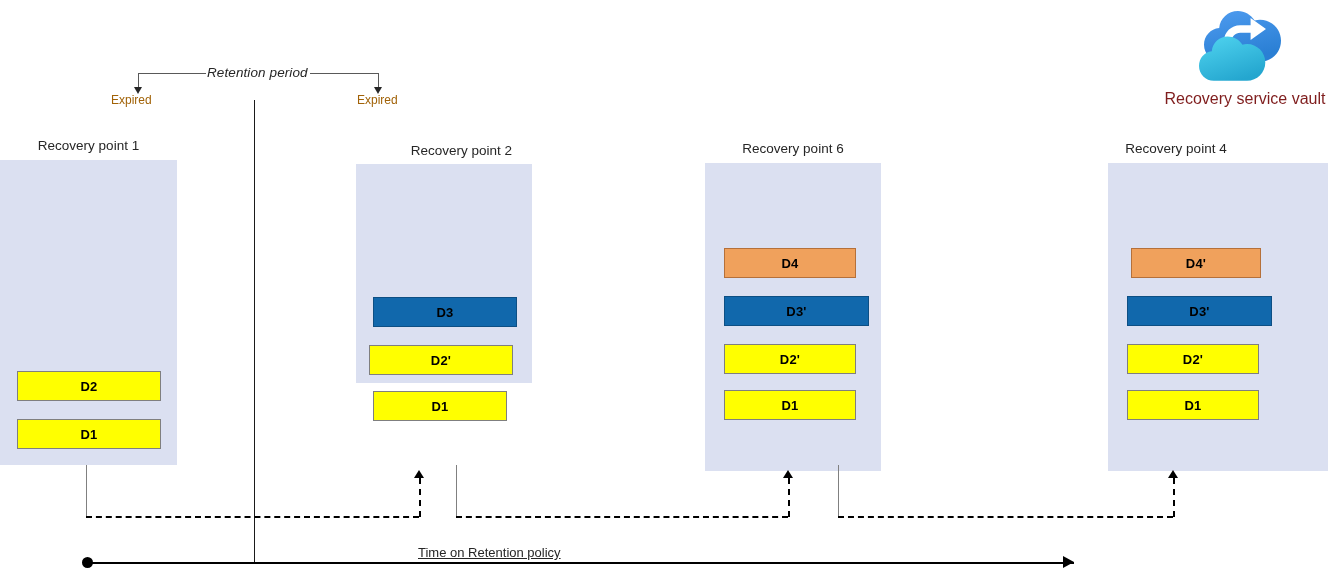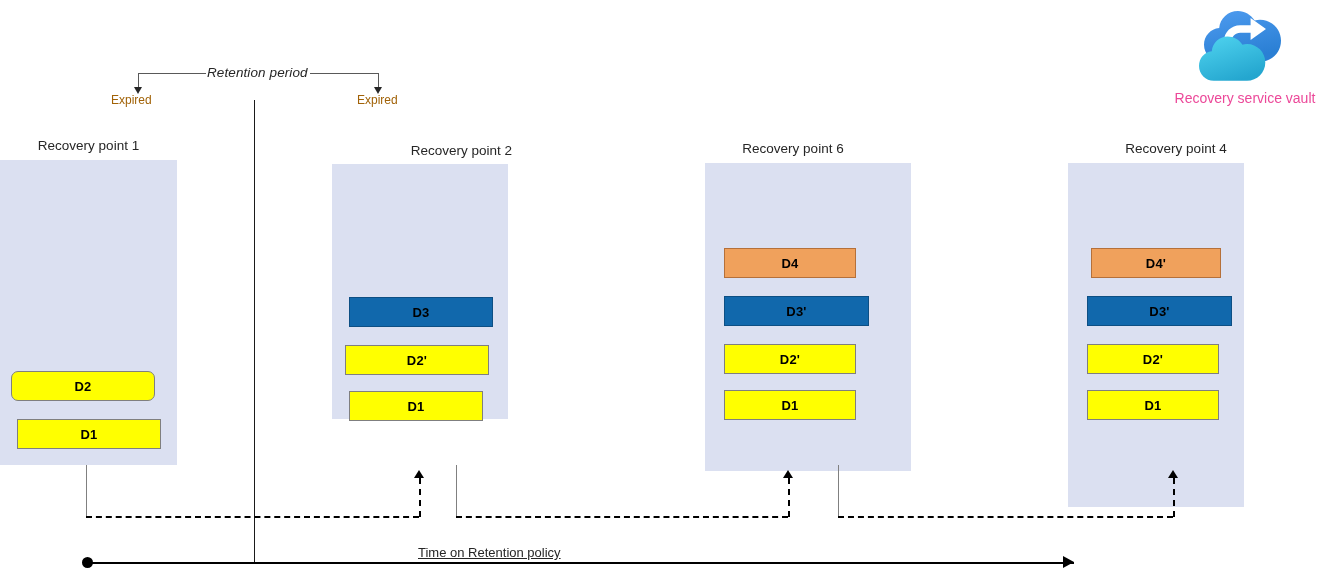--- a/index.html
+++ b/index.html
@@ -135,22 +135,22 @@
     font-size: 13px;
     color: #262626;
     white-space: nowrap;
     text-decoration: underline;
   }
 
   
   .vault-wrap { position: absolute; }
   .vault-label {
     position: absolute;
-    font-size: 14px;
-    color: #ec4899;
+    font-size: 16px;
+    color: #7f1d1d;
     white-space: nowrap;
     text-align: center;
   }
 </style>
 </head>
 <body>
 
 <div id="canvas">
 
   <div>
@@ -163,47 +163,47 @@
     <div class="bracket-label" style="left:207px; top:65px;font-style:italic;">Retention period</div>
     <div class="end-label" style="left:111px; top:93px;">Expired</div>
     <div class="end-label" style="left:357px; top:93px;">Expired</div>
   </div>
 
   <div class="divider" style="left:254px; top:100px; height:462px;"></div>
 
   <div>
     <div class="rp-title" style="left:0px; top:138px; width:177px;">Recovery point 1</div>
     <div class="rp-panel" style="left:0px; top:160px; width:177px; height:305px;">
-      <div class="dbox yellow" style="left:11px; top:211px; width:144px; height:30px;border-radius:7px;">D2</div>
+      <div class="dbox yellow" style="left:17px; top:211px; width:144px; height:30px;">D2</div>
       <div class="dbox yellow" style="left:17px; top:259px; width:144px; height:30px;">D1</div>
     </div>
   </div>
 
   <div>
     <div class="rp-title" style="left:336px; top:143px; width:176px;text-align:right;">Recovery point 2</div>
-    <div class="rp-panel" style="left:332px; top:164px; width:176px; height:255px;">
+    <div class="rp-panel" style="left:356px; top:164px; width:176px; height:219px;">
       <div class="dbox blue" style="left:17px; top:133px; width:144px; height:30px;">D3</div>
       <div class="dbox yellow" style="left:13px; top:181px; width:144px; height:30px;">D2'</div>
       <div class="dbox yellow" style="left:17px; top:227px; width:134px; height:30px;">D1</div>
     </div>
   </div>
 
   <div>
     <div class="rp-title" style="left:705px; top:141px; width:176px;">Recovery point 6</div>
-    <div class="rp-panel" style="left:705px; top:163px; width:176px; height:308px;padding-left:30px;">
+    <div class="rp-panel" style="left:705px; top:163px; width:176px; height:308px;">
       <div class="dbox orange" style="left:19px; top:85px; width:132px; height:30px;">D4</div>
       <div class="dbox blue" style="left:19px; top:133px; width:145px; height:30px;">D3'</div>
       <div class="dbox yellow" style="left:19px; top:181px; width:132px; height:30px;">D2'</div>
       <div class="dbox yellow" style="left:19px; top:227px; width:132px; height:30px;">D1</div>
     </div>
   </div>
 
   <div>
     <div class="rp-title" style="left:1088px; top:141px; width:176px;">Recovery point 4</div>
-    <div class="rp-panel" style="left:1068px; top:163px; width:176px; height:344px;">
+    <div class="rp-panel" style="left:1108px; top:163px; width:176px; height:308px;padding-left:44px;">
       <div class="dbox orange" style="left:23px; top:85px; width:130px; height:30px;">D4'</div>
       <div class="dbox blue" style="left:19px; top:133px; width:145px; height:30px;">D3'</div>
       <div class="dbox yellow" style="left:19px; top:181px; width:132px; height:30px;">D2'</div>
       <div class="dbox yellow" style="left:19px; top:227px; width:132px; height:30px;">D1</div>
     </div>
   </div>
 
   <div>
     <div class="conn-v-solid" style="left:86px; top:465px; height:52px;"></div>
     <div class="conn-h-dash" style="left:86px; top:516px; width:333px;"></div>

